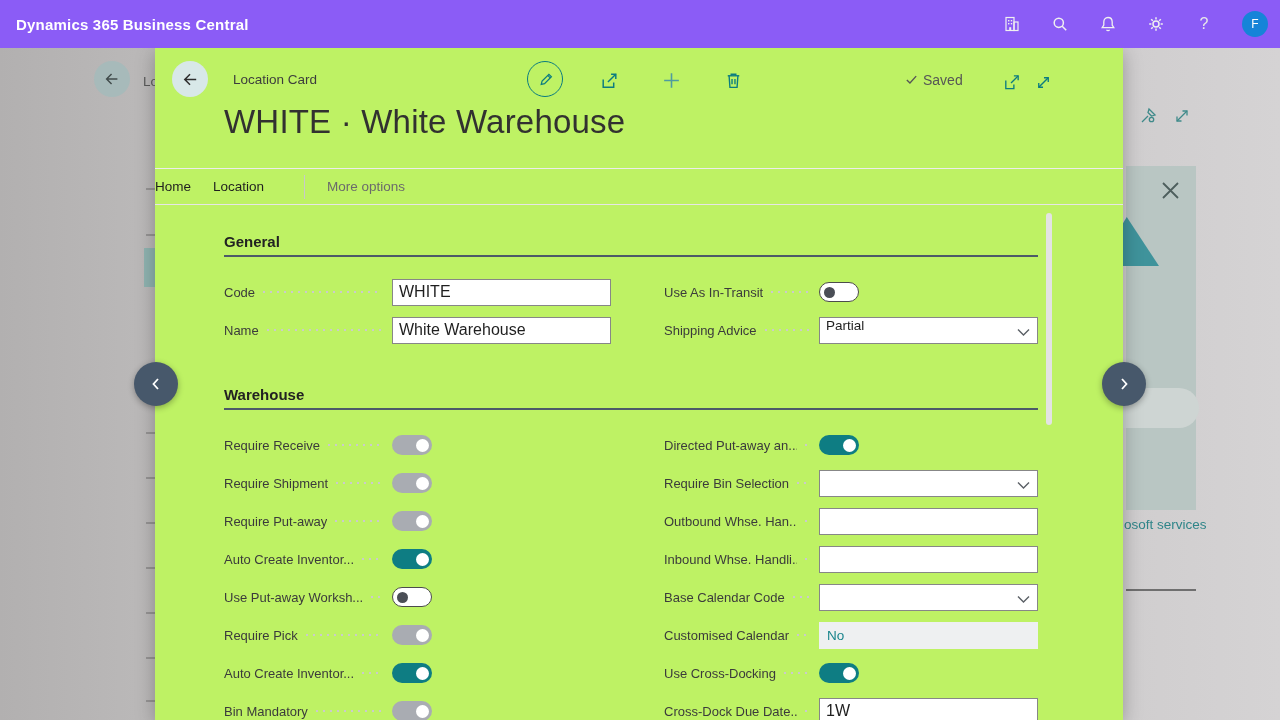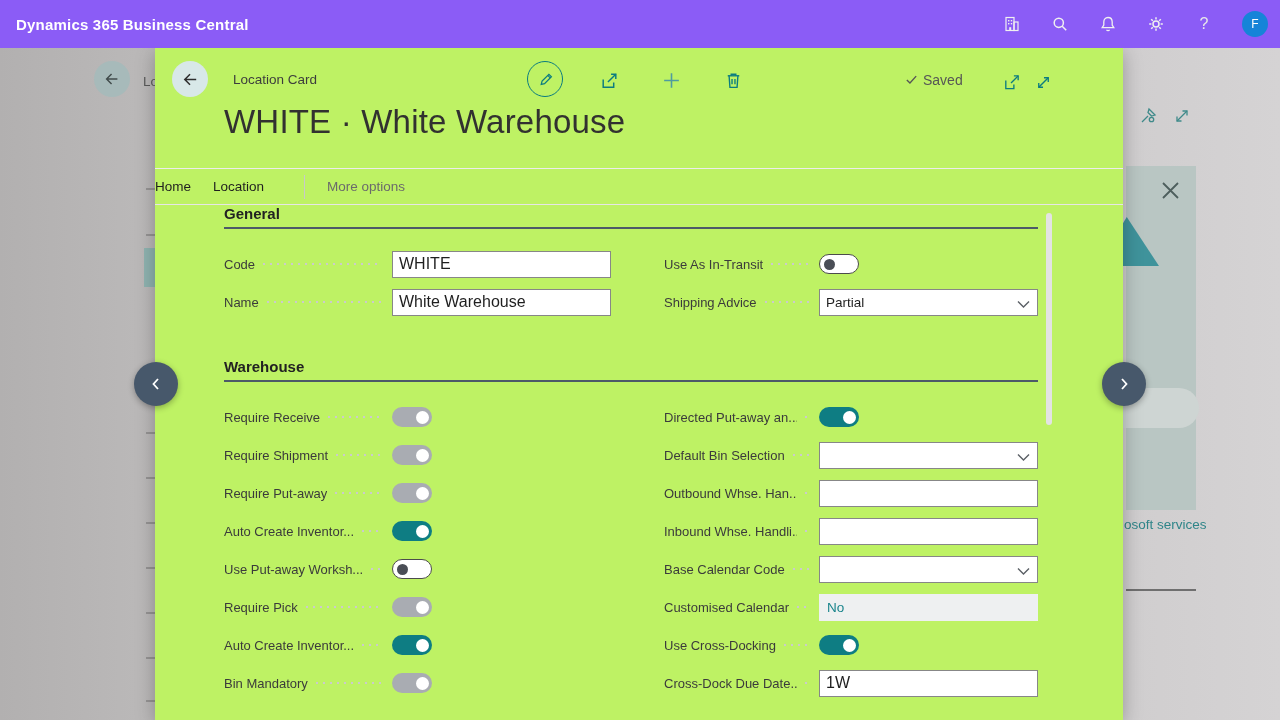--- a/index.html
+++ b/index.html
@@ -54,32 +54,32 @@
   .tab { font-size:13.5px; color:#1f1f1f; cursor:pointer; }
   .tab.t0 { margin-right:22px; font-weight:400; }
   .tab.t1 { margin-right:40px; }
   .tab-divider { width:1px; height:24px; background:#c9c9c9; margin-right:22px; }
   .tab.more { color:#6b6b6b; }
 
   .dlg-content { position:absolute; left:0; top:157px; width:100%; height:515px; overflow:hidden;
                  padding:0 85px 0 69px; }
   .sec-title { font-size:15px; font-weight:700; color:#222; padding-bottom:5px;
                border-bottom:2px solid #4c5a68; cursor:pointer; }
-  .sec-title.first { margin-top:0; }
+  .sec-title.first { margin-top:28px; }
   .sec-title.later { margin-top:37px; }
   .sec-grid { display:grid; grid-template-columns:387px 374px; column-gap:53px; margin-top:16px; }
   .field-row { height:38px; display:flex; align-items:center; }
   .f-label { font-size:13px; color:#3b3b3b; white-space:nowrap; flex:0 1 auto; overflow:hidden; }
   .leader { flex:1 1 auto; min-width:4px; height:2px; margin:0 10px 0 8px;
             background-image:repeating-linear-gradient(90deg,#cbcbcb 0 2px,transparent 2px 7px); }
   .ctl { flex:0 0 219px; }
   .ctl input { width:219px; height:27px; border:1px solid #878787; font-size:16px; color:#1f1f1f;
                padding:12px 6px; font-family:inherit; background:#fff; }
   .sel { width:219px; height:27px; border:1px solid #878787; background:#fff; position:relative;
-         display:flex; align-items:center; padding:0 22px 0 6px; cursor:pointer; }
+         display:flex; padding:0 22px 0 6px; cursor:pointer; }
   .sel .sel-val { font-size:13.5px; color:#1f1f1f; }
   .sel svg { position:absolute; right:7px; top:10px; }
   .ro { width:219px; height:27px; background:#eef0f1; display:flex; align-items:center; padding-left:8px; cursor:pointer; }
   .ro span { font-size:13.5px; color:#1a858c; }
   .toggle { width:40px; height:20px; border-radius:10px; position:relative; cursor:pointer; }
   .toggle .knob { position:absolute; border-radius:50%; }
   .toggle.off { background:#fff; border:1px solid #4c4c4c; }
   .toggle.off .knob { width:11px; height:11px; background:#4a4e56; left:4px; top:3.5px; }
   .toggle.on { background:#0e7d83; }
   .toggle.on .knob, .toggle.disabled-on .knob { width:13px; height:13px; background:#fff; right:3.5px; top:3.5px; }
@@ -366,21 +366,21 @@
             <div class="field-row">
               <span class="f-label">Directed Put-away an...</span>
               <span class="leader"></span>
               <span class="ctl">
                 <div class="toggle on">
                   <span class="knob"></span>
                 </div>
               </span>
             </div>
             <div class="field-row">
-              <span class="f-label">Default Bin Selection</span>
+              <span class="f-label">Require Bin Selection</span>
               <span class="leader"></span>
               <span class="ctl">
                 <div class="sel">
                   <span class="sel-val"></span>
                   <svg width="13" height="9" viewBox="0 0 13 9" fill="none" stroke="#5b6066" stroke-width="1.4">
                     <path d="M1 1.5 L6.5 7 L12 1.5"></path>
                   </svg>
                 </div>
               </span>
             </div>

